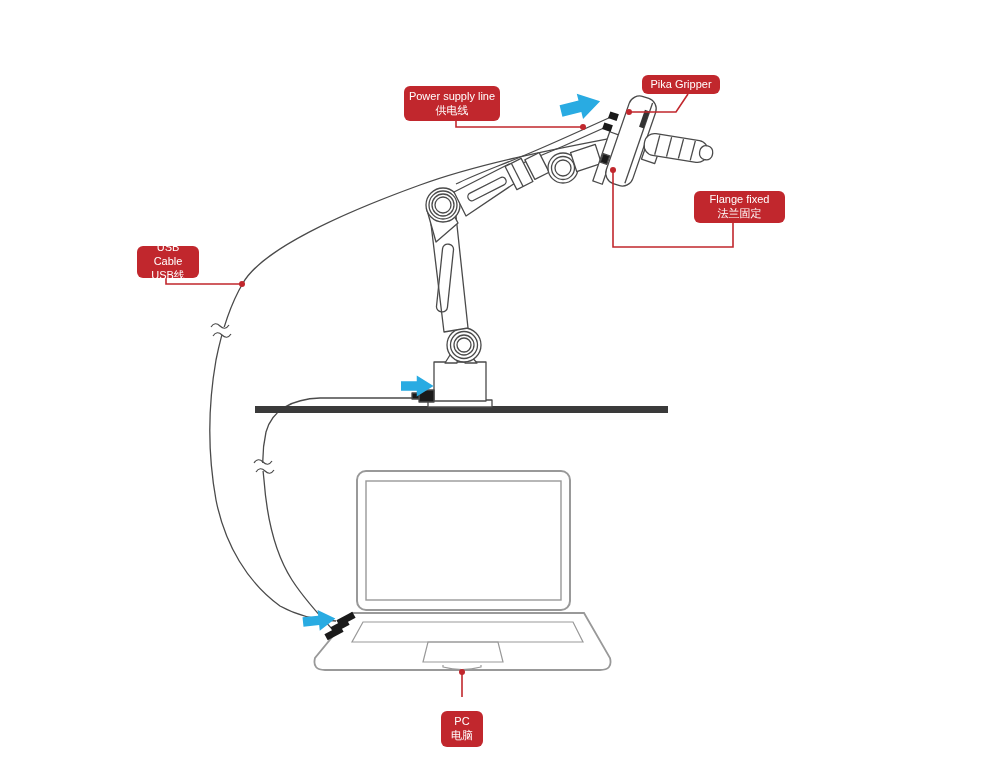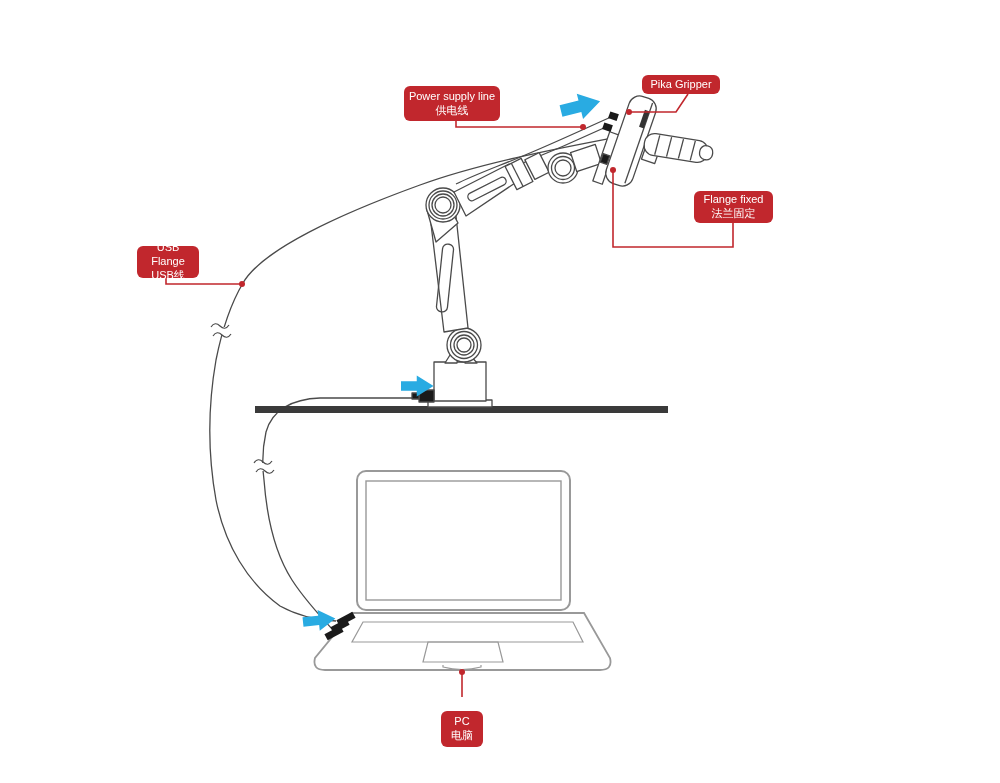--- a/index.html
+++ b/index.html
@@ -168,27 +168,27 @@
 <div class="callout" style="left:404px;top:86px;width:96px;height:35px;">
   <span>Power supply line</span>
   <span>供电线</span>
 </div>
 
 <div class="callout" style="left:642px;top:75px;width:78px;height:19px;">
   <span>Pika Gripper</span>
 
 </div>
 
-<div class="callout" style="left:694px;top:191px;width:79px;height:32px;">
+<div class="callout" style="left:694px;top:191px;width:91px;height:32px;">
   <span>Flange fixed</span>
   <span>法兰固定</span>
 </div>
 
 <div class="callout" style="left:137px;top:246px;width:62px;height:32px;">
-  <span>USB Flange</span>
+  <span>USB Cable</span>
   <span>USB线</span>
 </div>
 
 <div class="callout" style="left:441px;top:696px;width:42px;height:36px;margin-top:15px;">
   <span>PC</span>
   <span>电脑</span>
 </div>
 
 </div>
 

